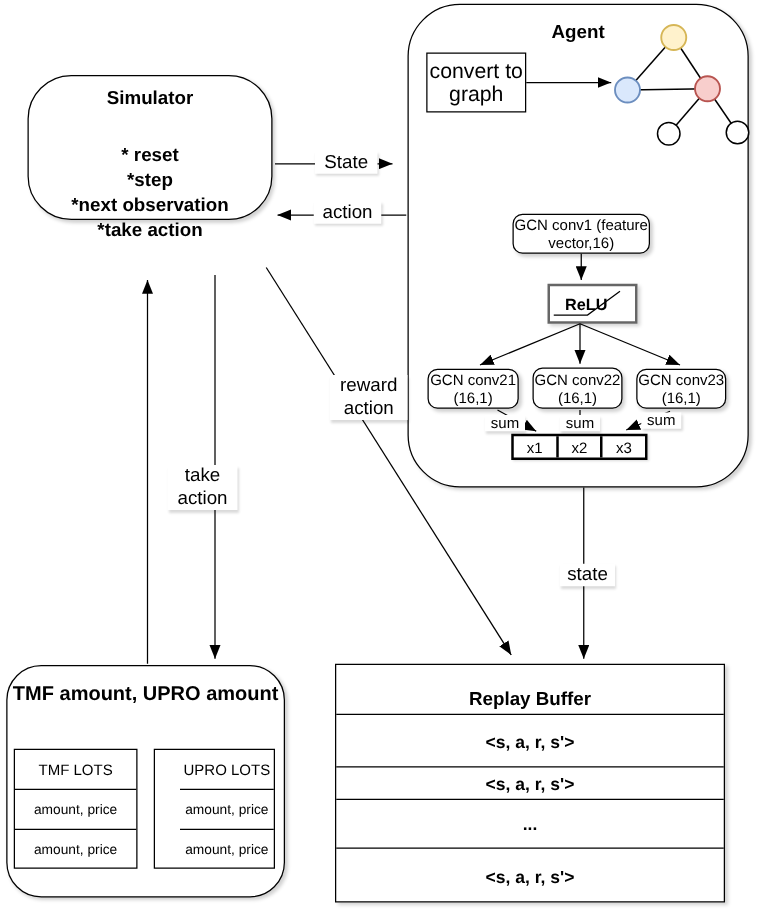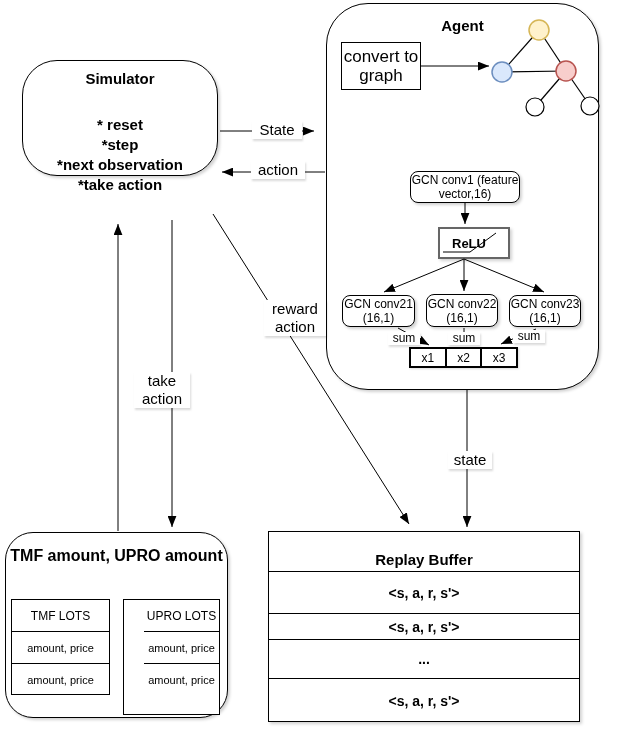--- a/index.html
+++ b/index.html
@@ -98,21 +98,21 @@
 
   <div class="box" style="left:5px; top:532px; width:223px; height:186px; border-radius:28px;">
     <div class="pf-sub">TMF amount, UPRO amount</div>
   </div>
 
   <div class="box flat" style="left:11px; top:599px; width:99px; height:96px;">
     <div class="ptable-h">TMF LOTS</div>
     <div class="ptable-r">amount, price</div>
     <div class="ptable-r">amount, price</div>
   </div>
-  <div class="box flat" style="left:123px; top:599px; width:97px; height:116px;padding-left:20px;">
+  <div class="box flat" style="left:123px; top:599px; width:97px; height:96px;padding-left:20px;">
     <div class="ptable-h">UPRO LOTS</div>
     <div class="ptable-r">amount, price</div>
     <div class="ptable-r">amount, price</div>
   </div>
 
   <div class="box" style="left:268px; top:531px; width:312px; height:191px;">
     <div class="rb-title">Replay Buffer</div>
     <div class="rb-row" style="height:42px;">&lt;s, a, r, s'&gt;</div>
     <div class="rb-row" style="height:26px;">&lt;s, a, r, s'&gt;</div>
     <div class="rb-row" style="height:39px;">...</div>

